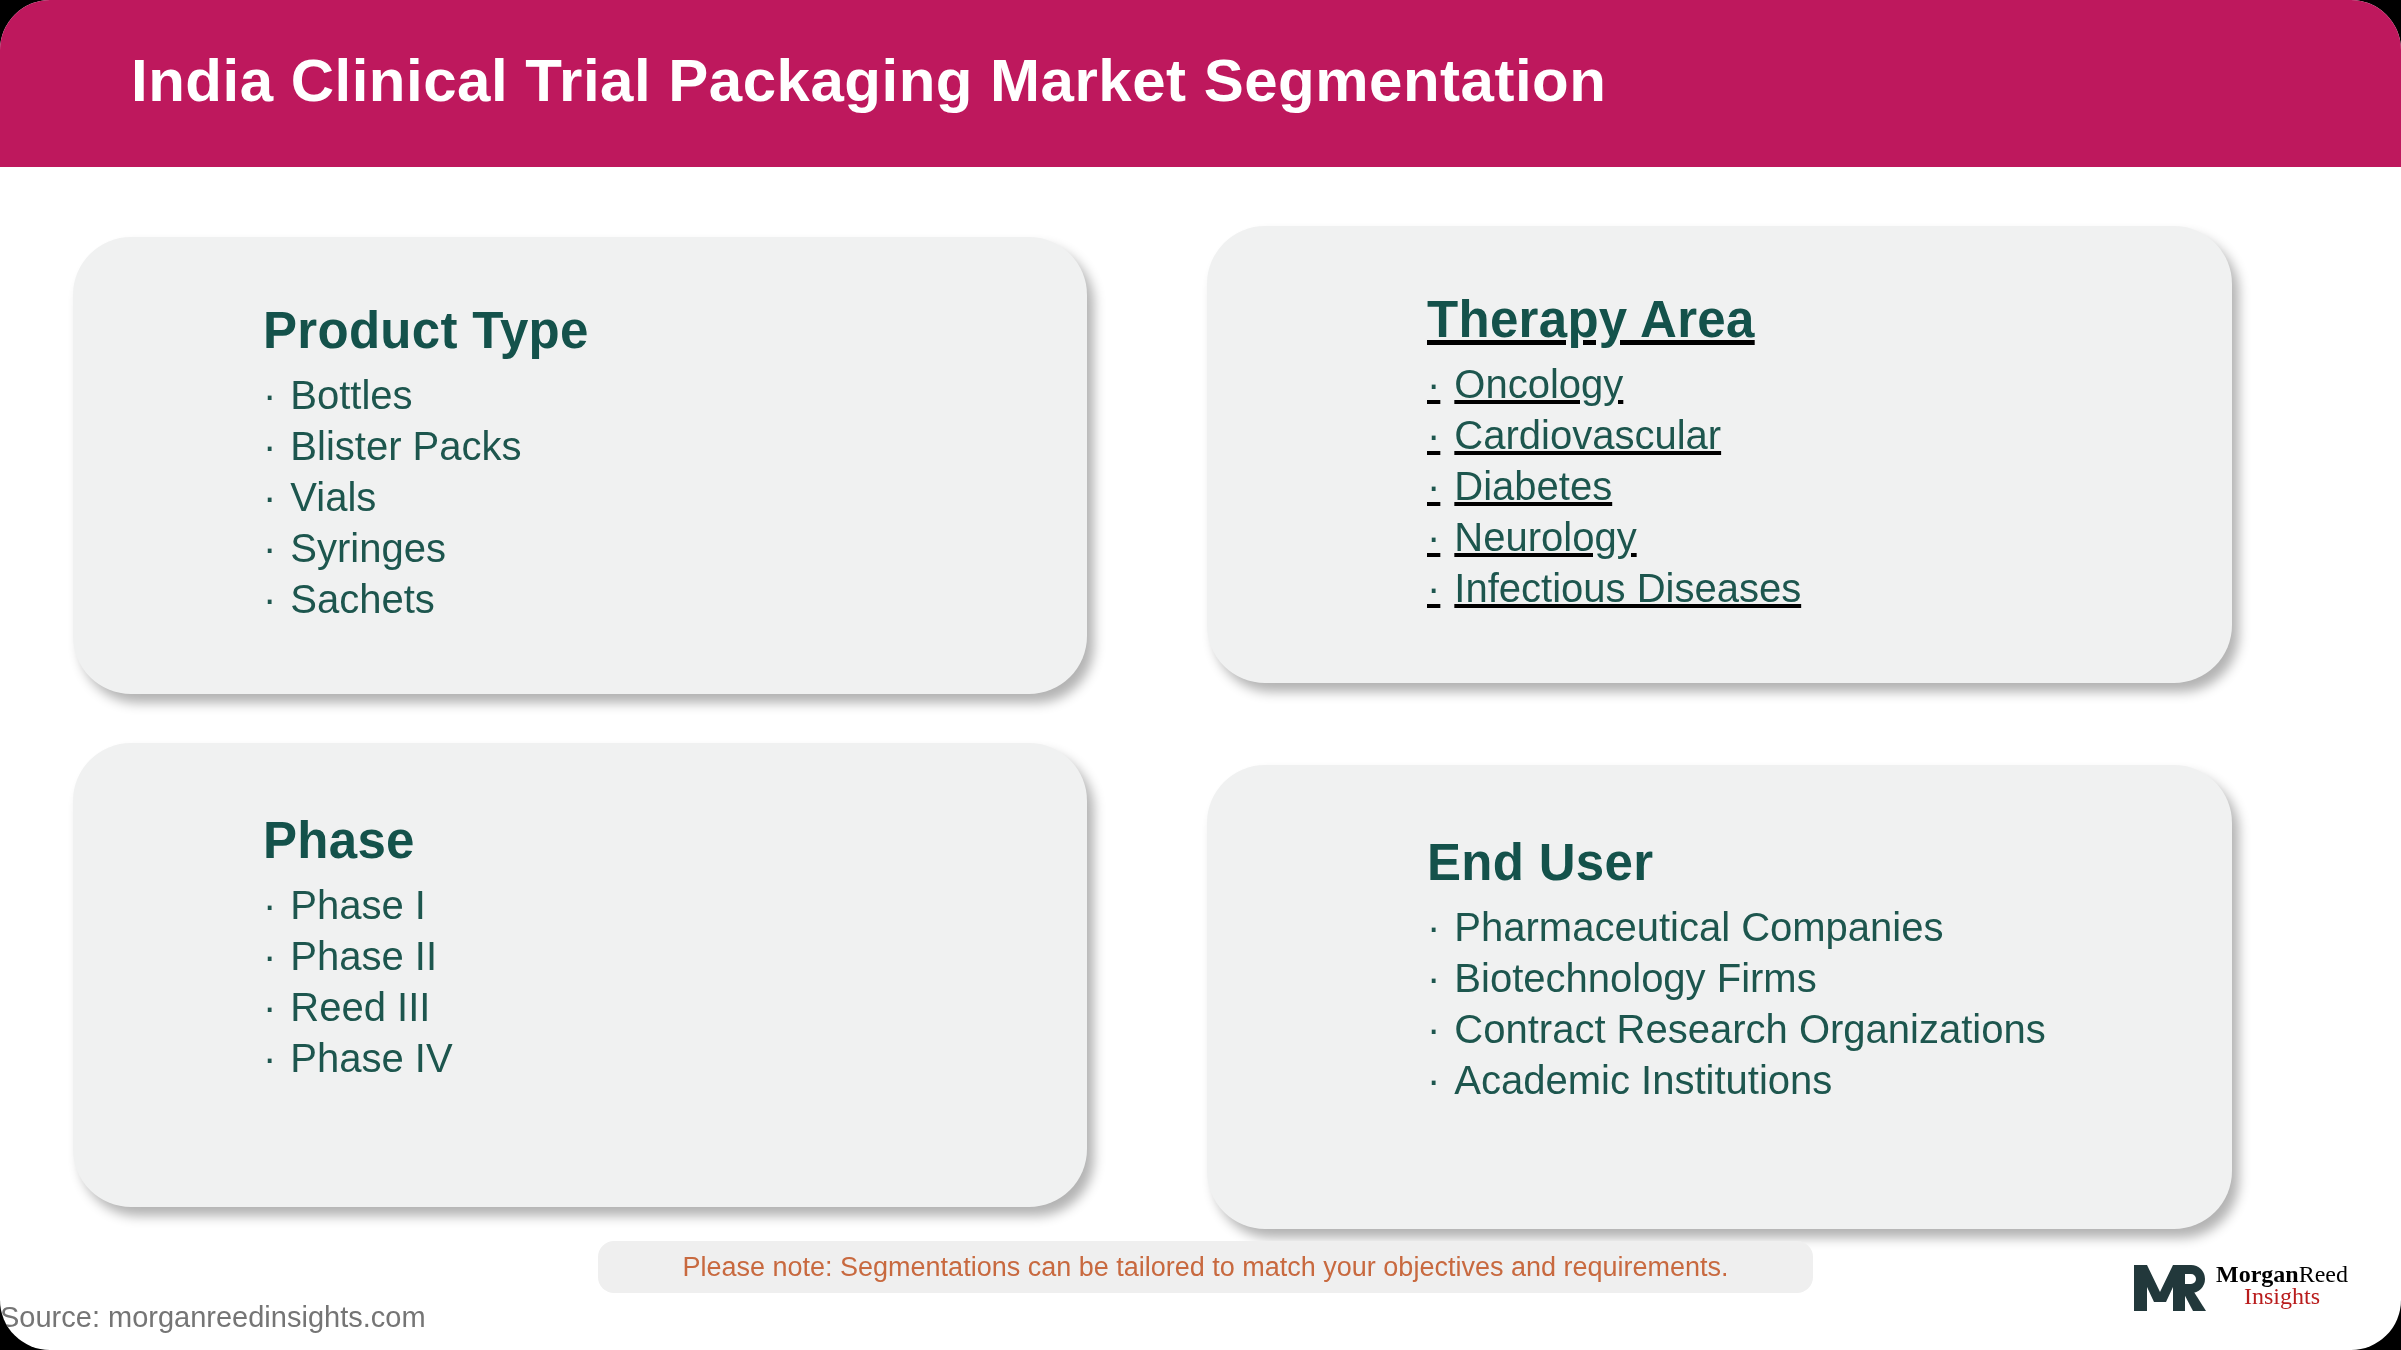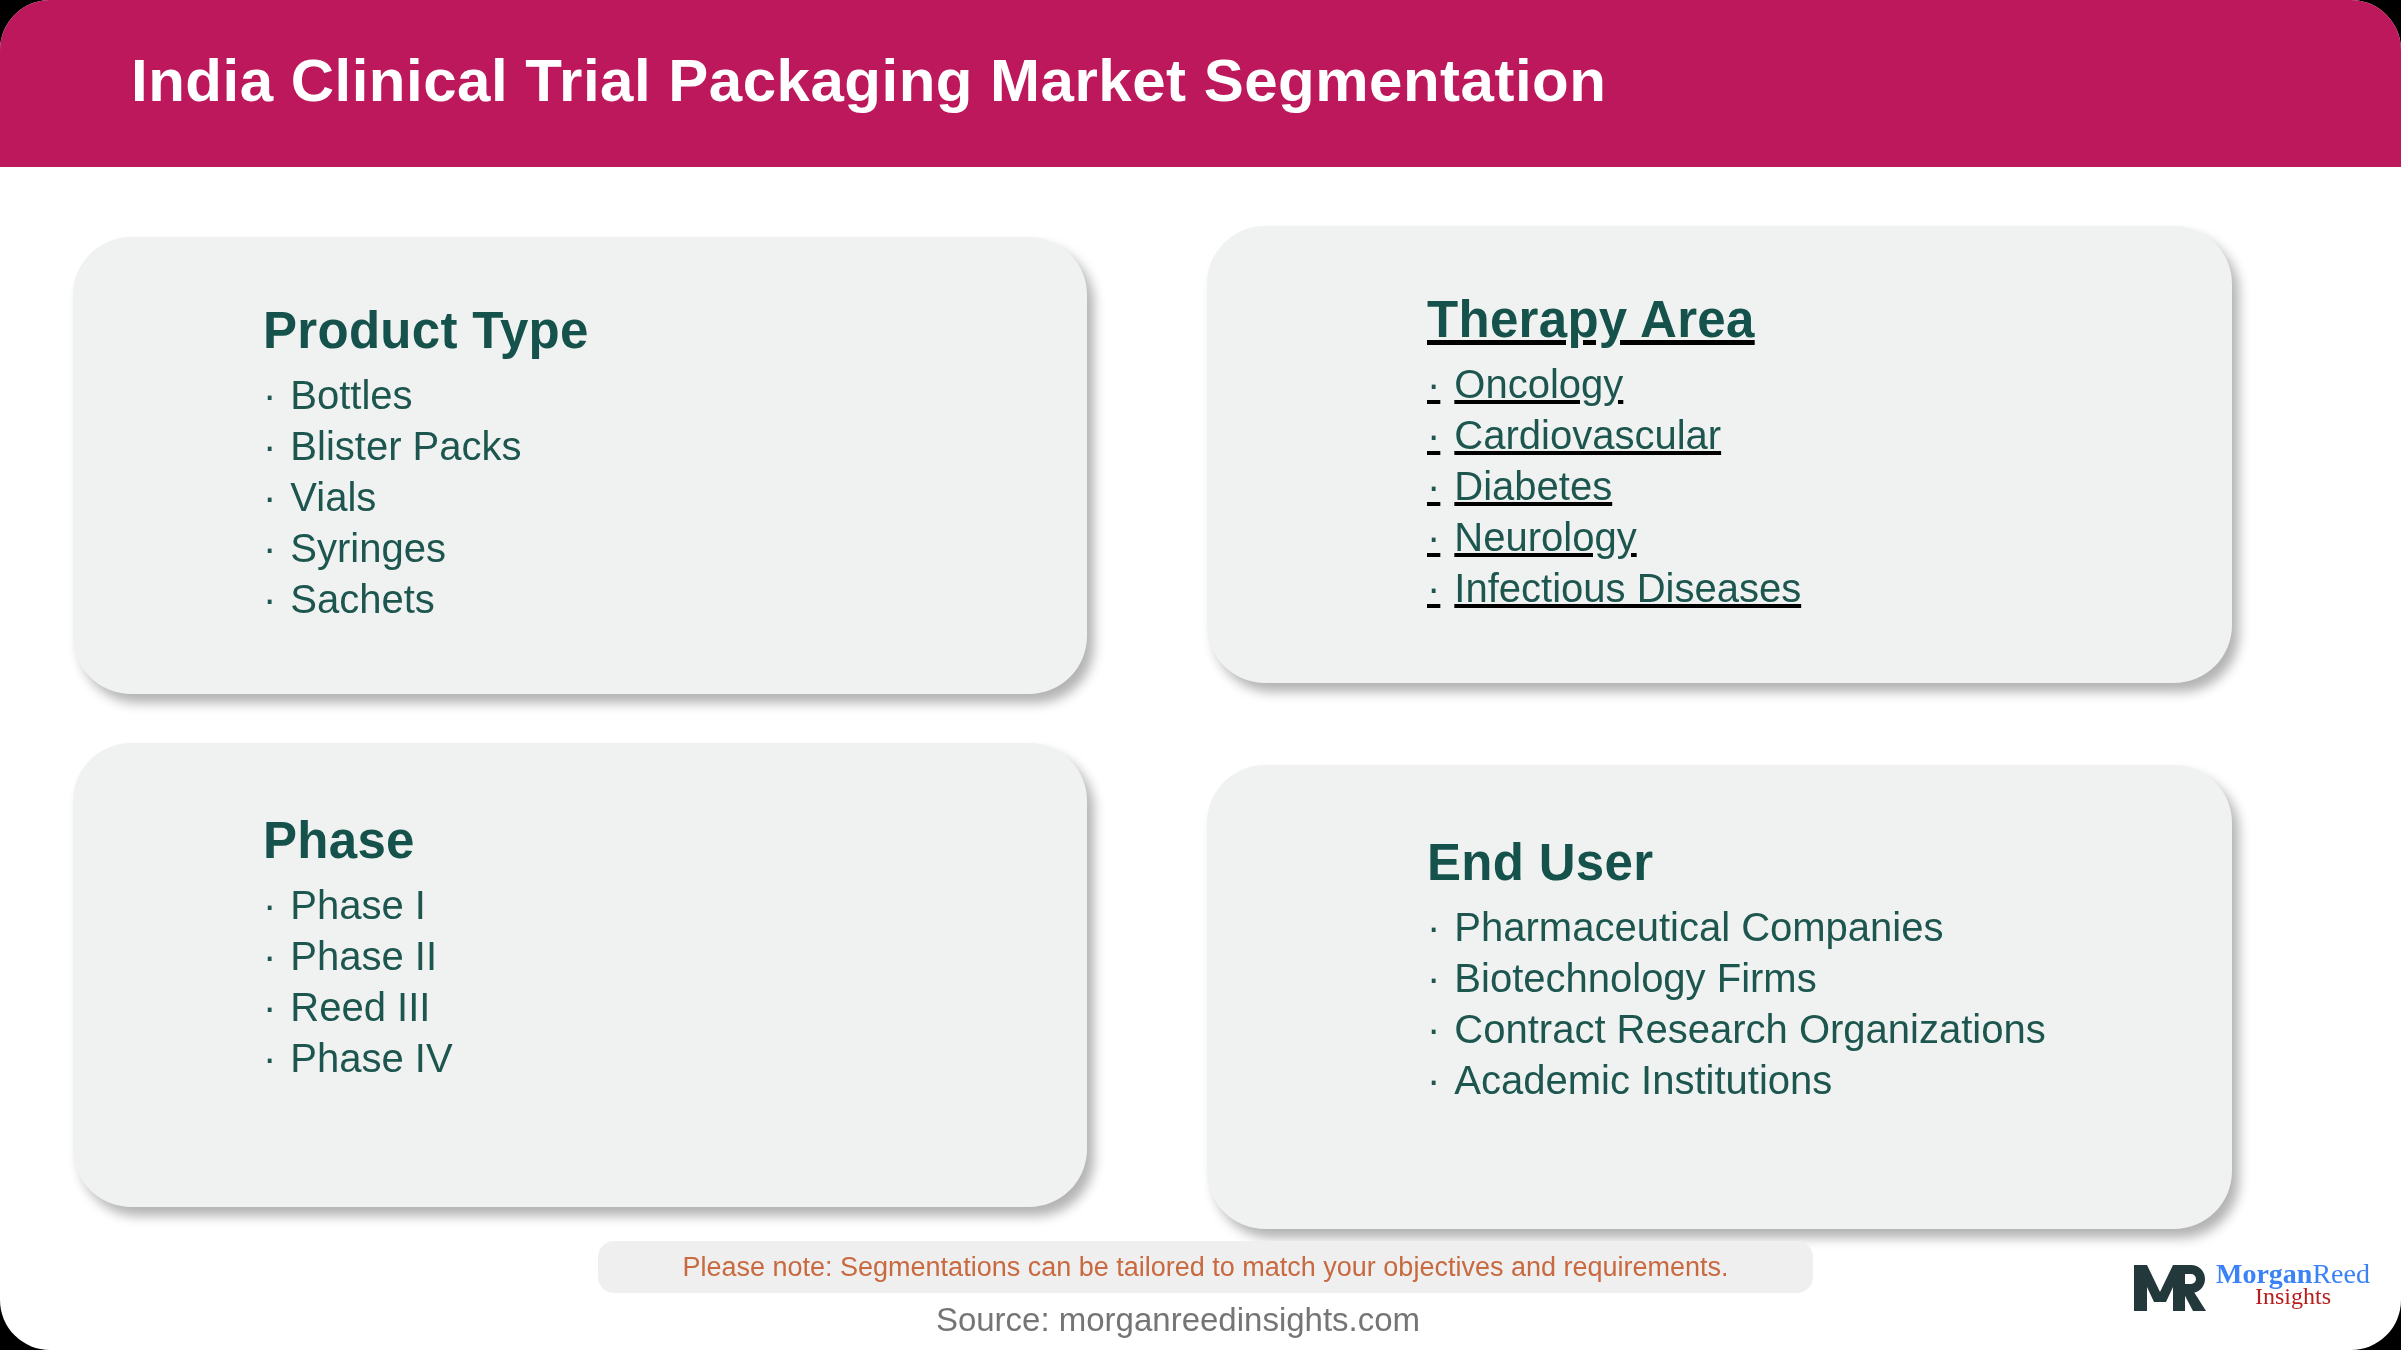--- a/index.html
+++ b/index.html
@@ -67,39 +67,38 @@
     width:1215px; height:52px;
     background:#efefef;
     border-radius:16px;
     display:flex; align-items:center; justify-content:center;
     font-size:27px;
     color:#c8693f;
   }
   .source-line {
     position:absolute;
     left:0; top:1301px; width:2300px;
-    text-align:center;
-    font-size:33px;
+    text-align:left;
+    font-size:29px;
     color:#757575;
-    margin-left:28px;
   }
   
   .logo {
     position:absolute;
     left:2134px; top:1263px;
     display:flex; align-items:flex-start;
   }
   .logo svg { display:block; margin-top:2px; }
   .logo-text {
     margin-left:10px;
     font-family:"Liberation Serif", serif;
     line-height:22px;
     white-space:nowrap;
   }
-  .logo-text .name  { font-size:28px; color:#3b82f6; }
+  .logo-text .name  { font-size:24px; color:#000000; }
   .logo-text .name .bold { font-weight:700; }
   .logo-text .tagline { font-size:24px; color:#b91c1c;text-align:center; }
 </style>
 </head>
 <body>
 
 <div class="canvas">
   <div class="page">
 
     <div class="header">

